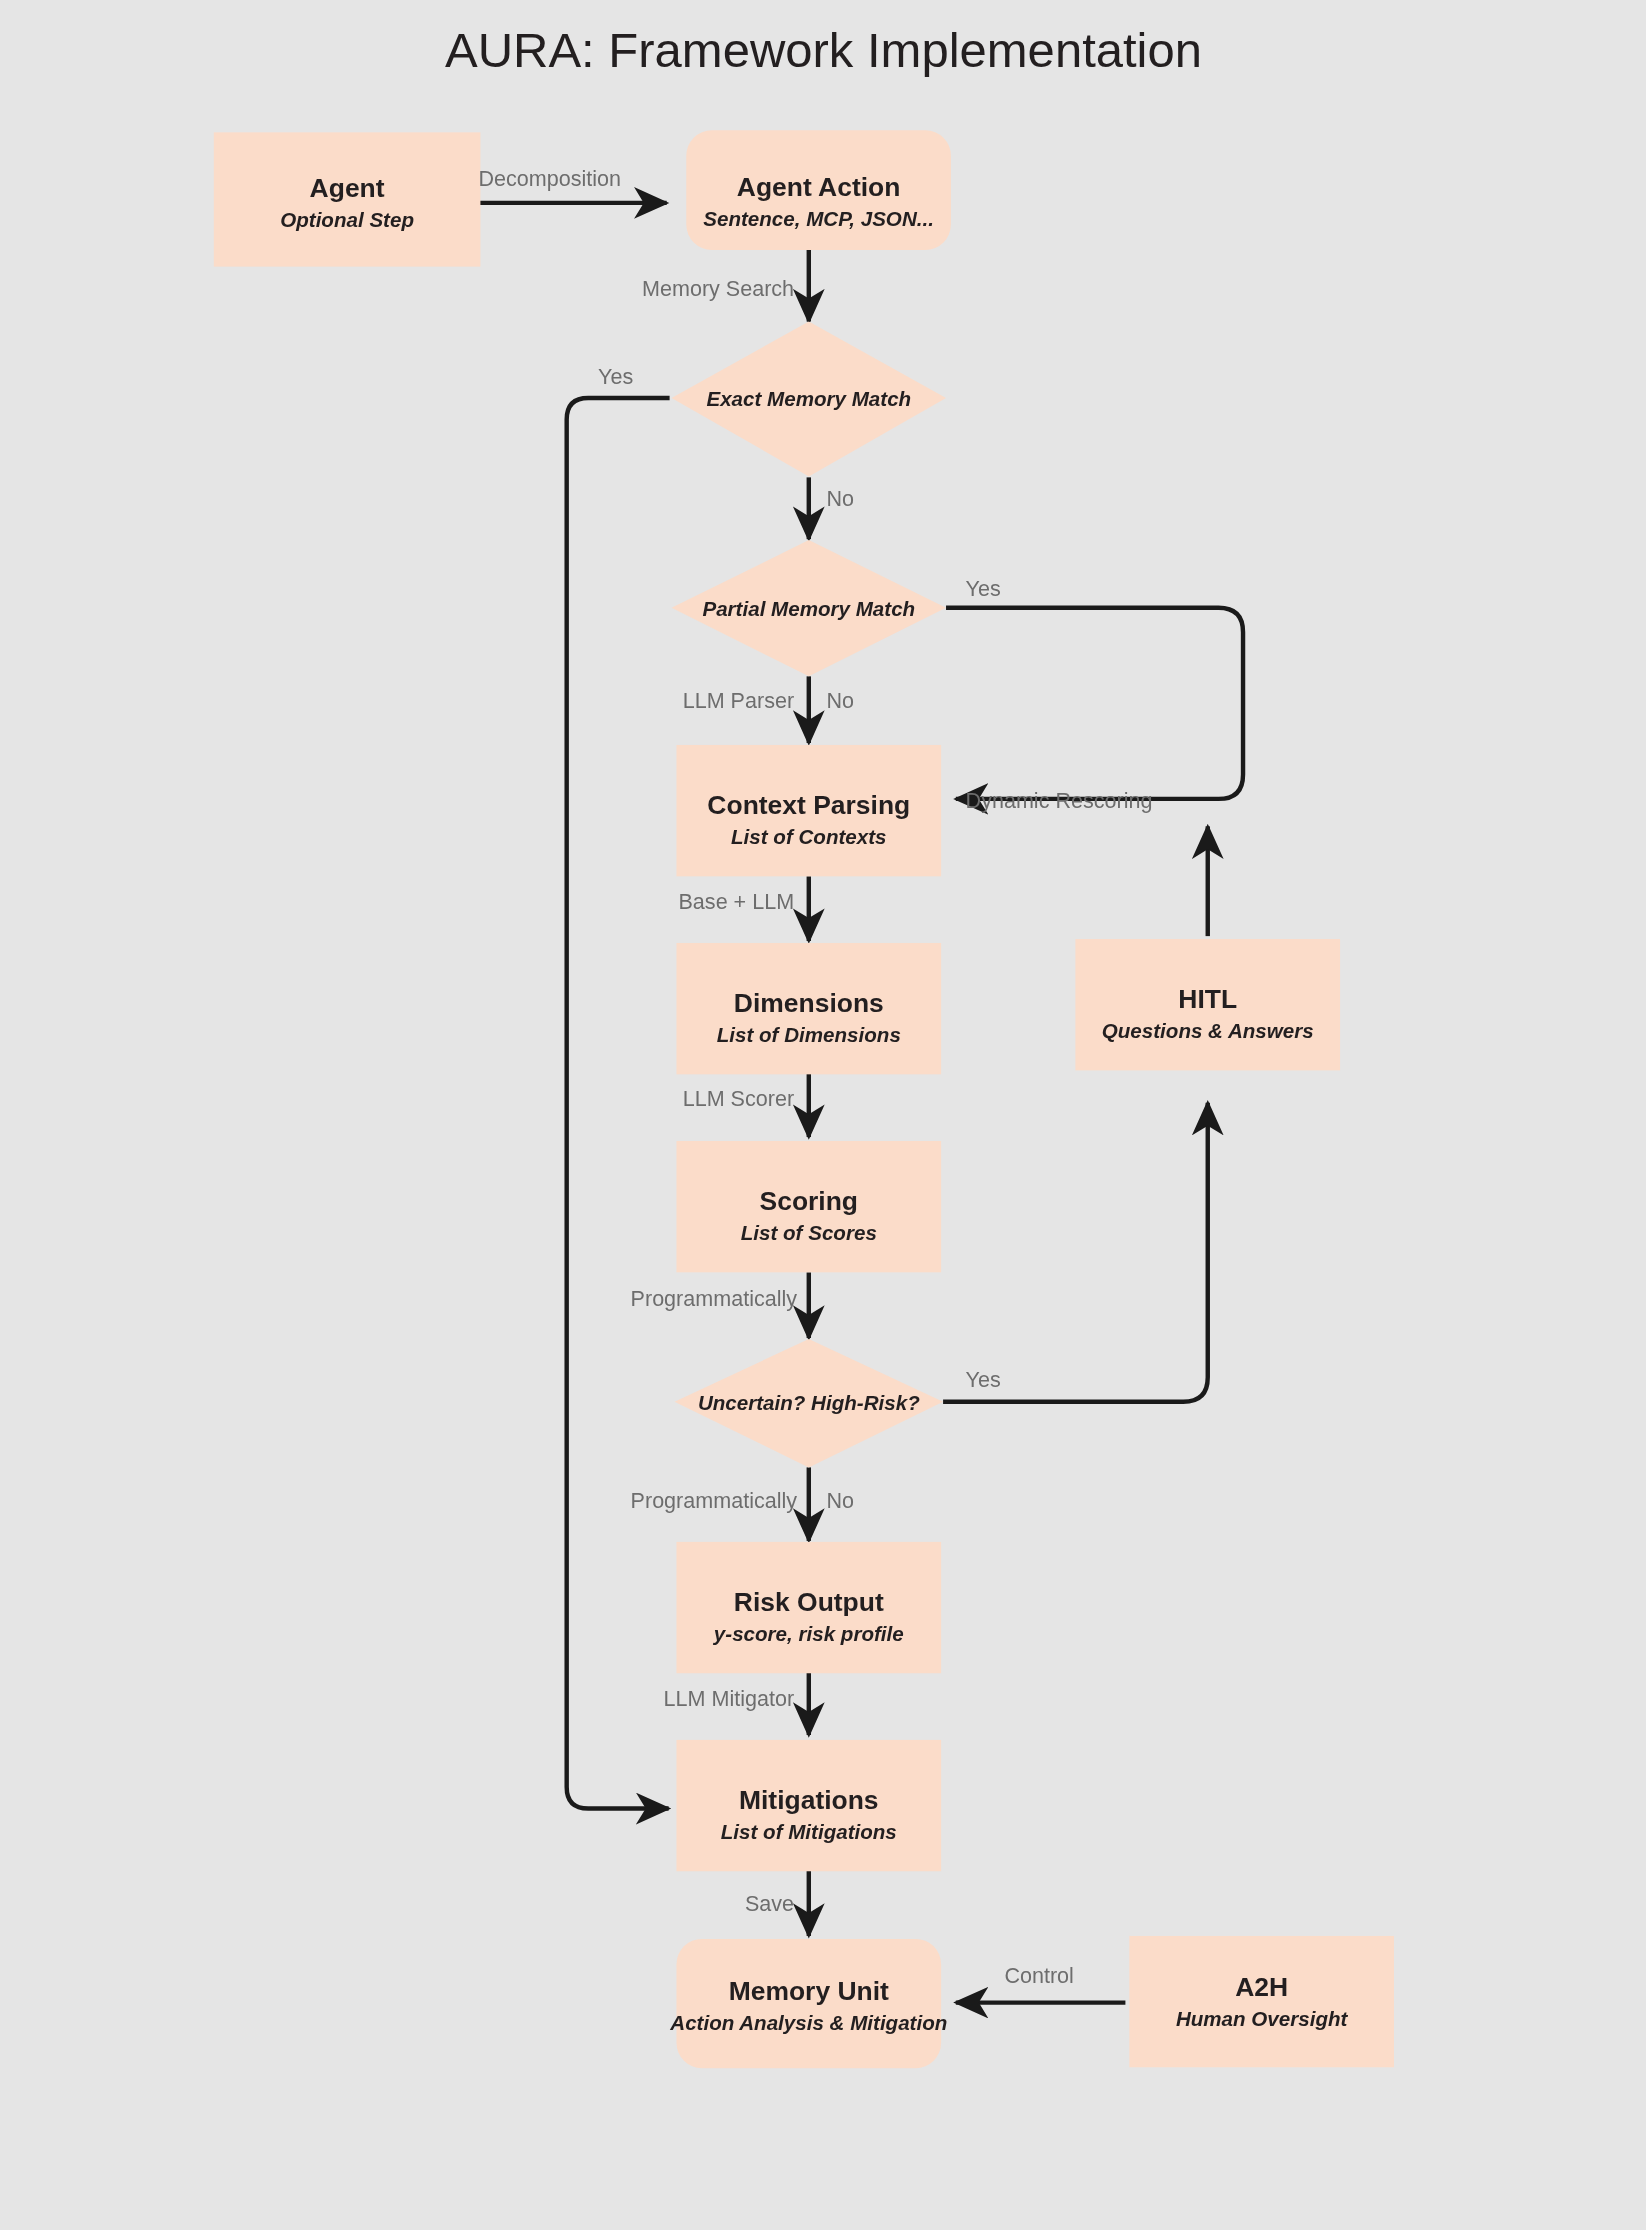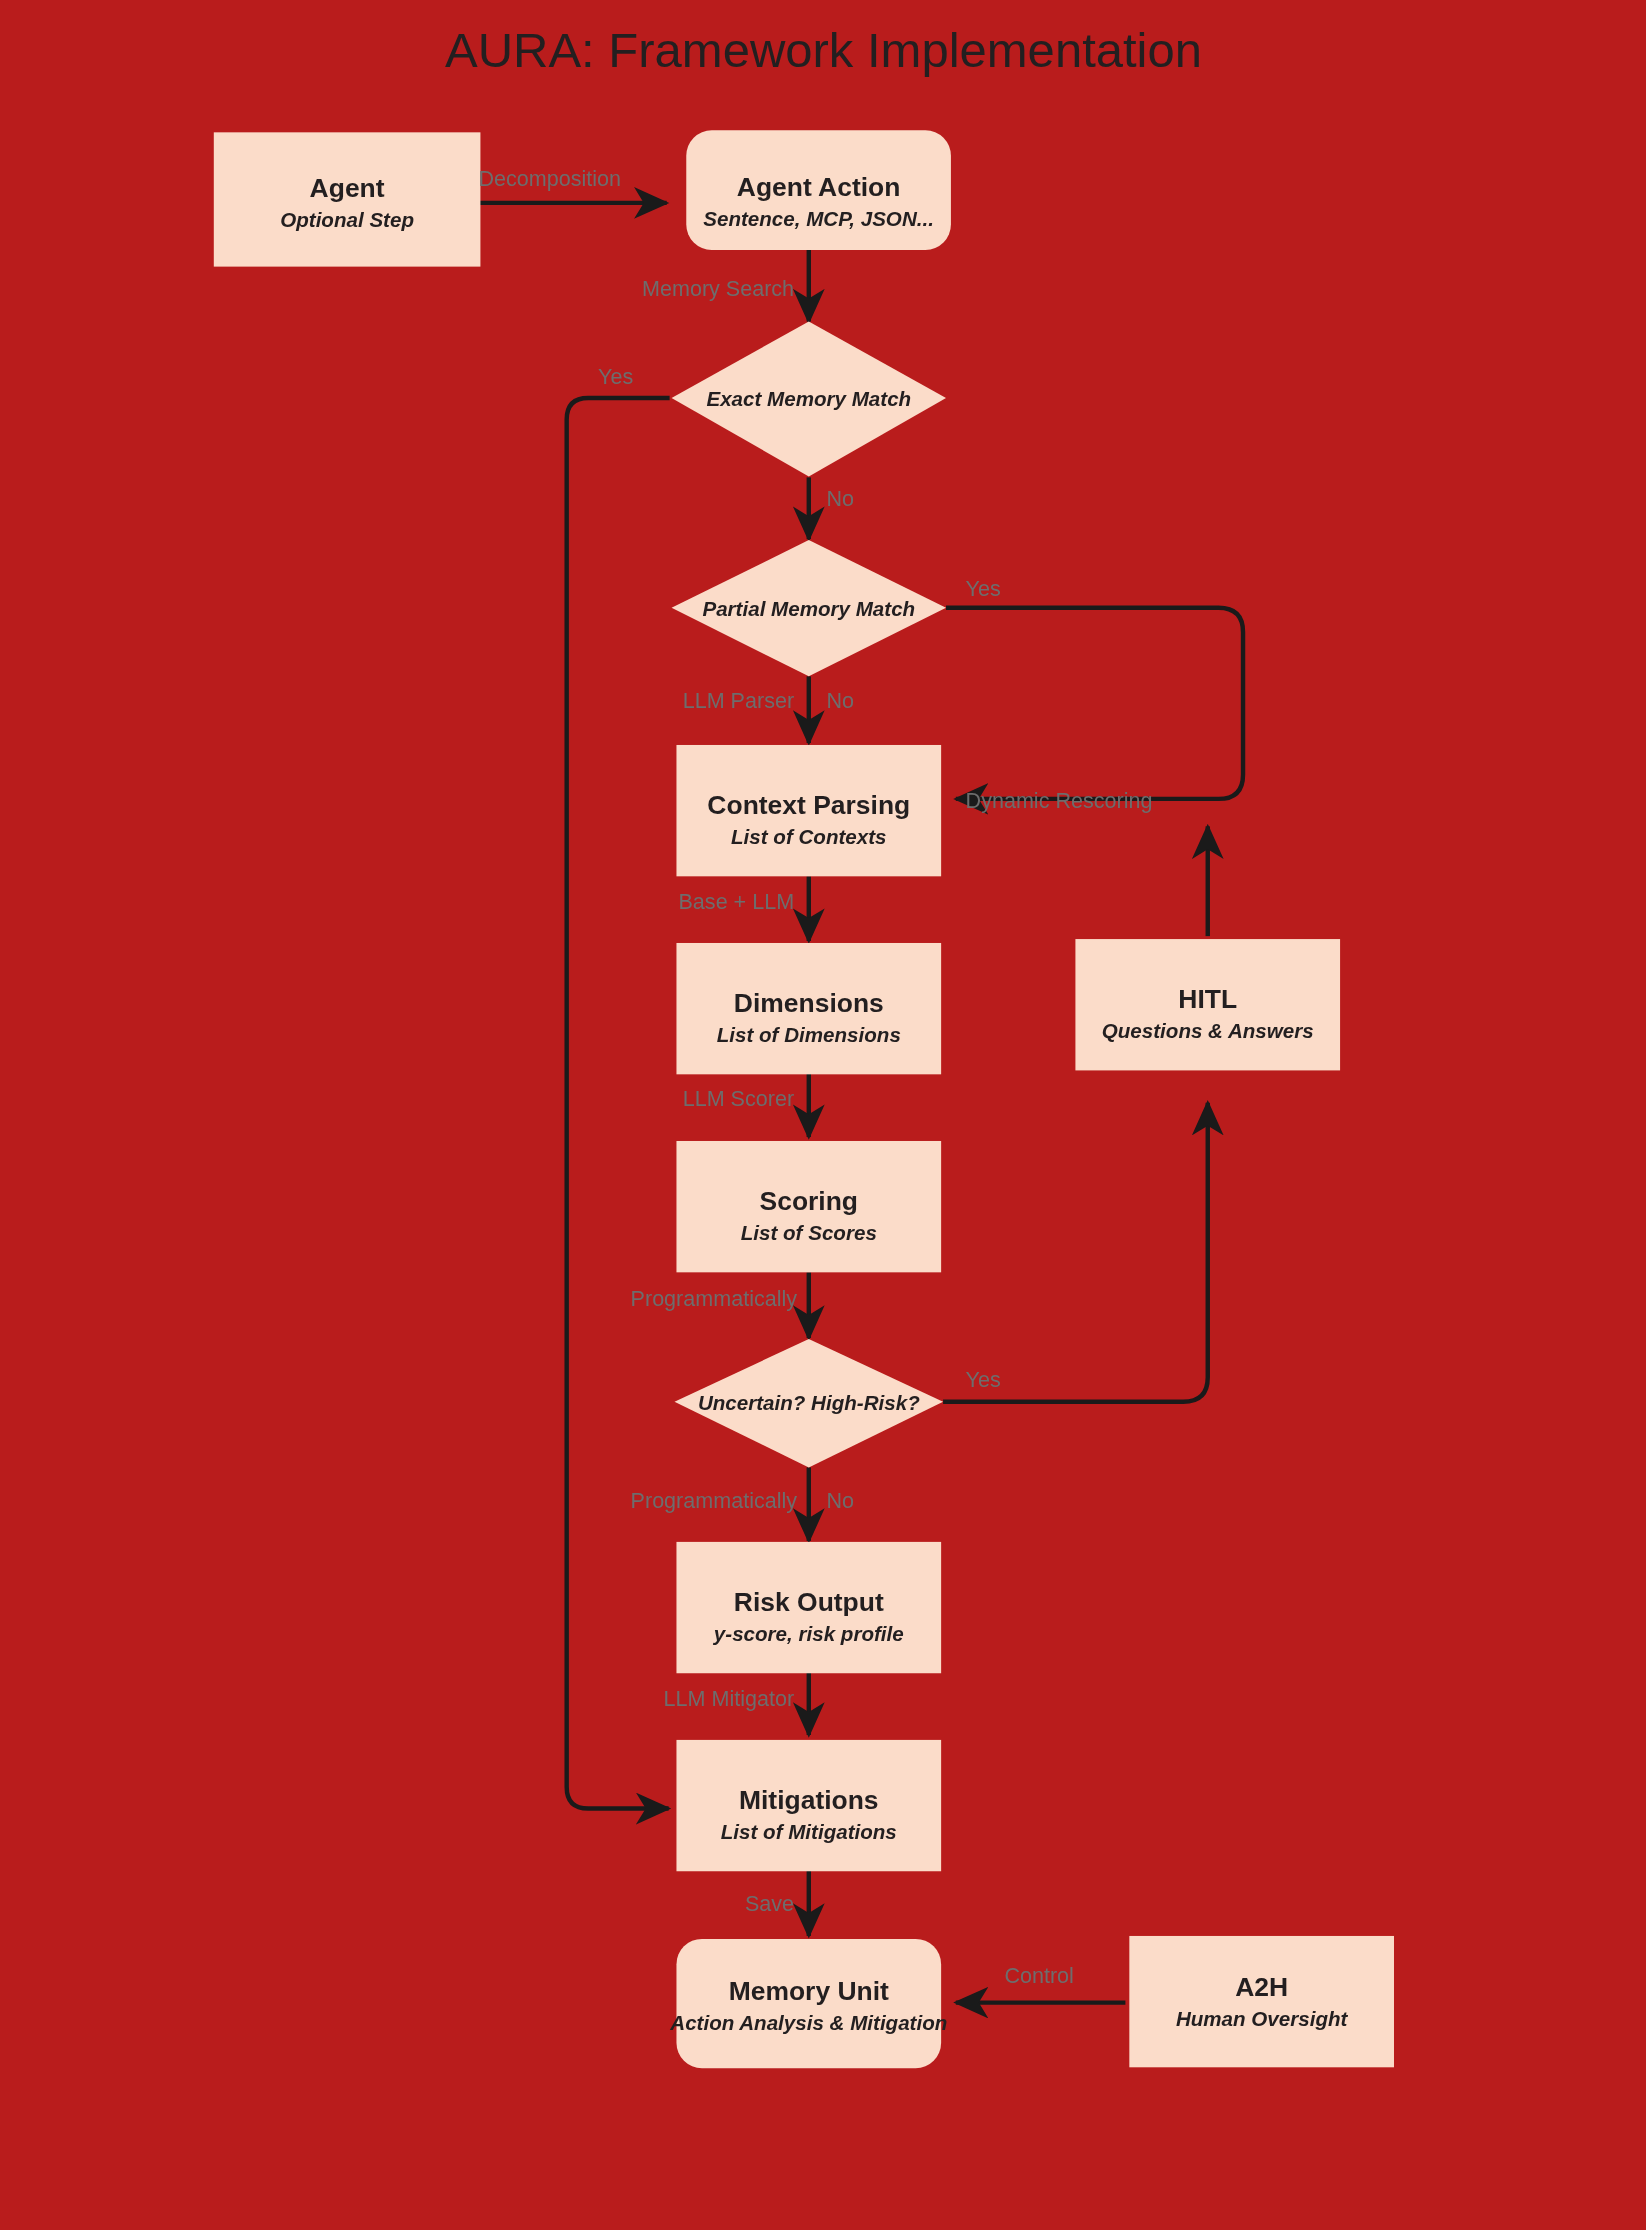--- a/index.html
+++ b/index.html
@@ -1,17 +1,17 @@
 <!DOCTYPE html>
 <html><head>
 <meta charset="utf-8">
 <style>
   html,body{margin:0;padding:0;background:#ffffff;}
   body{width:1647px;height:2231px;overflow:hidden;font-family:"Liberation Sans",sans-serif;}
-  #stage{position:relative;width:1647px;height:2231px;background:#b91c1c;}
+  #stage{position:relative;width:1647px;height:2231px;background:#e5e5e5;}
   svg#flow{position:absolute;left:0;top:0;width:1647px;height:2231px;}
   .node-title{font-family:"Liberation Sans",sans-serif;font-weight:700;fill:#231f20;}
   .node-sub{font-family:"Liberation Sans",sans-serif;font-weight:700;font-style:italic;fill:#231f20;}
   .diamond-label{font-family:"Liberation Sans",sans-serif;font-weight:700;font-style:italic;fill:#231f20;font-size:21px;}
   .edge-label{font-family:"Liberation Sans",sans-serif;fill:#6d6d6d;font-size:22px;}
   .title-text{font-family:"Liberation Sans",sans-serif;fill:#231f20;font-size:50px;}
   .shape{fill:#fbdcc9;}
   .link{fill:none;stroke:#1a1a1a;stroke-width:4.5;stroke-linecap:butt;stroke-linejoin:round;}
 </style>
 </head>

